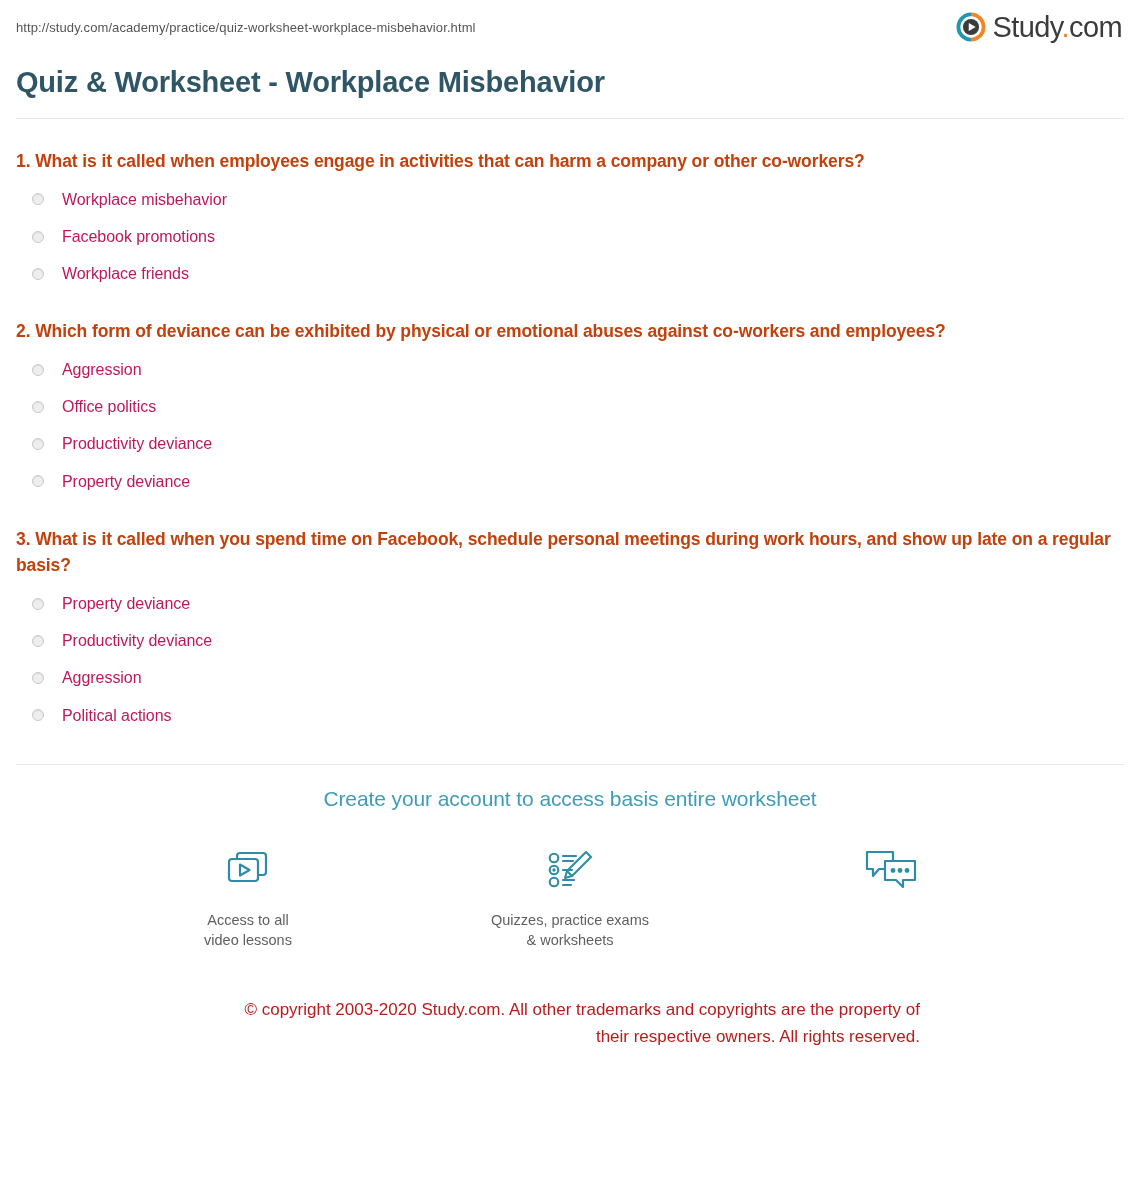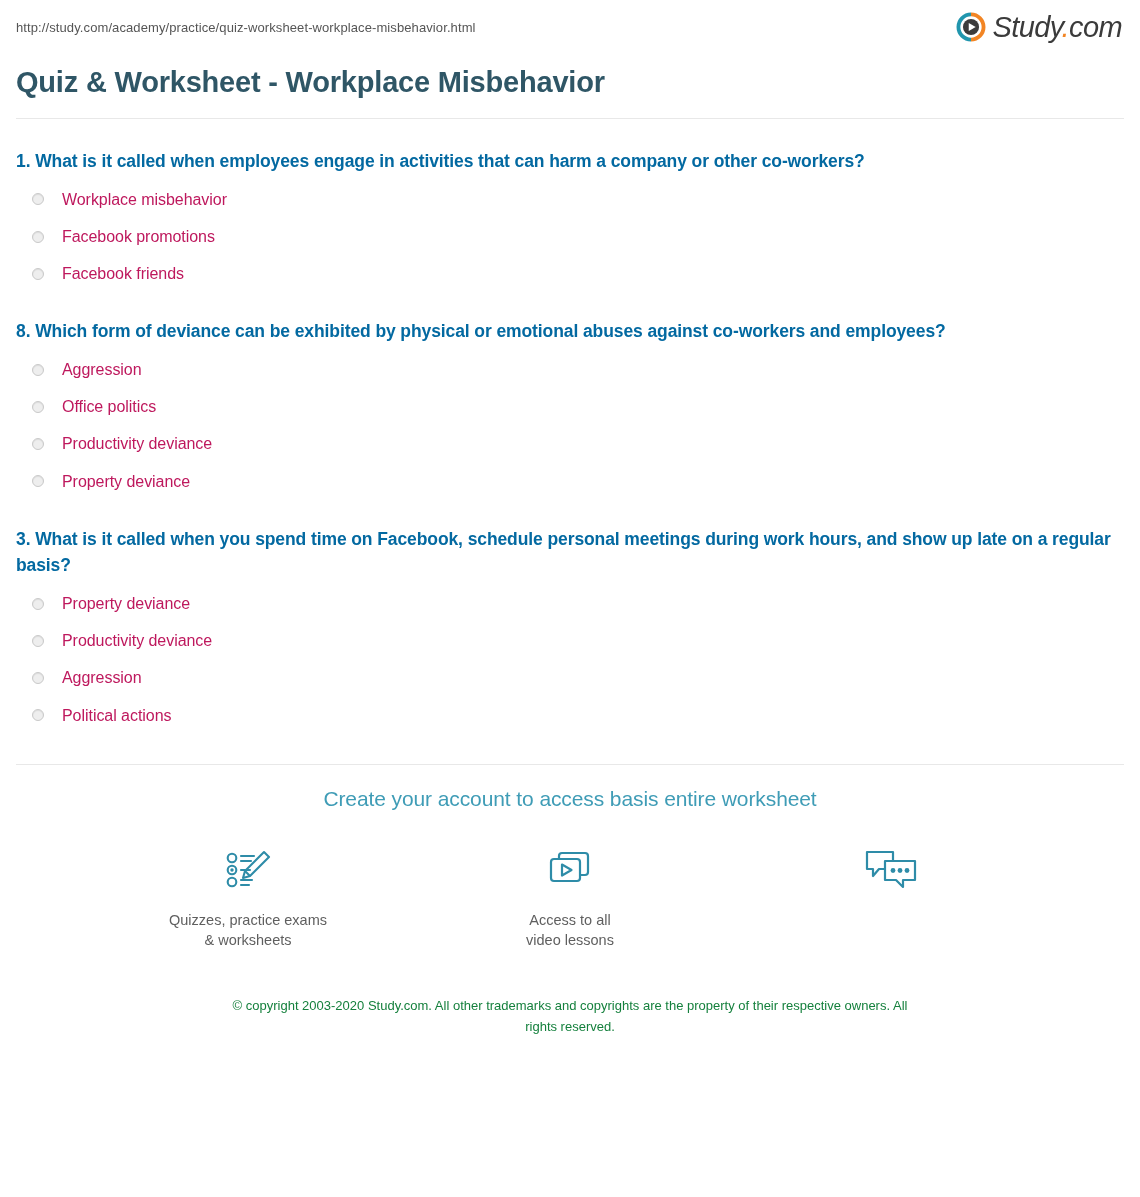--- a/index.html
+++ b/index.html
@@ -38,21 +38,20 @@
     gap: 7px;
     padding-right: 4px;
   }
   .logo-mark { width: 30px; height: 30px; display: block; }
   .logo-word {
     font-size: 29px;
     font-weight: 500;
     letter-spacing: -0.6px;
     color: #3b3b3b;
     line-height: 1;
-    font-style: italic;
   }
   .logo-dot { color: #f28524; }
 
   
   .sheet { padding: 0 16px; margin-top: 12px; }
 
   h1.page-title {
     font-size: 29px;
     font-weight: bold;
     color: #2f5666;
@@ -66,21 +65,21 @@
     margin: 18px 0 0 0;
   }
 
   
   .question-block { margin-top: 26px; }
   .question-block.first { margin-top: 29px; }
 
   .question-text {
     font-size: 17.5px;
     font-weight: bold;
-    color: #0369a1;
+    color: #c2410c;
     line-height: 1.52;
     margin: 0 0 6px 0;
     letter-spacing: -0.1px;
   }
 
   .options { margin: 0; padding: 0; list-style: none; }
 
   .option {
     display: flex;
     align-items: center;
@@ -146,23 +145,23 @@
     margin-top: 11px;
     font-size: 14.5px;
     color: #5f5f5f;
     line-height: 1.4;
     white-space: pre-line;
   }
 
   .copyright {
     margin: 46px auto 0 auto;
     width: 700px;
-    text-align: center;
-    font-size: 13px;
-    color: #15803d;
+    text-align: right;
+    font-size: 17px;
+    color: #b91c1c;
     line-height: 1.6;
   }
 </style>
 </head>
 <body>
 
 <div class="topbar">
   <div class="url-text">http://study.com/academy/practice/quiz-worksheet-workplace-misbehavior.html</div>
 
   <div class="logo">
@@ -187,27 +186,27 @@
       <li class="option">
         <span class="radio"></span>
         <span class="option-label">Workplace misbehavior</span>
       </li>
       <li class="option">
         <span class="radio"></span>
         <span class="option-label">Facebook promotions</span>
       </li>
       <li class="option">
         <span class="radio"></span>
-        <span class="option-label">Facebook friends</span>
+        <span class="option-label">Workplace friends</span>
       </li>
     </ul>
   </div>
 
   <div class="question-block">
-    <p class="question-text">8. Which form of deviance can be exhibited by physical or emotional abuses against co-workers and employees?</p>
+    <p class="question-text">2. Which form of deviance can be exhibited by physical or emotional abuses against co-workers and employees?</p>
     <ul class="options">
       <li class="option">
         <span class="radio"></span>
         <span class="option-label">Aggression</span>
       </li>
       <li class="option">
         <span class="radio"></span>
         <span class="option-label">Office politics</span>
       </li>
       <li class="option">
@@ -242,20 +241,32 @@
       </li>
     </ul>
   </div>
 
   <hr class="cta-divider">
 
   <div class="cta">
     <p class="cta-title">Create your account to access basis entire worksheet</p>
 
     <div class="perks">
+
+      <div class="perk">
+        <div class="perk-icon">
+          <svg width="52" height="48" viewBox="0 0 52 48">
+            <rect x="15" y="5" width="29" height="22" rx="3" fill="none" stroke="#2e8ca8" stroke-width="2.2"></rect>
+            <rect x="7" y="11" width="29" height="22" rx="3" fill="#ffffff" stroke="#2e8ca8" stroke-width="2.2"></rect>
+            <path d="M18 16.5 L27.5 22 L18 27.5 Z" fill="none" stroke="#2e8ca8" stroke-width="2.2" stroke-linejoin="round"></path>
+          </svg>
+        </div>
+        <div class="perk-caption">Access to all
+video lessons</div>
+      </div>
 
       <div class="perk">
         <div class="perk-icon">
           <svg width="52" height="48" viewBox="0 0 52 48">
             <circle cx="10" cy="10" r="4.3" fill="none" stroke="#2e8ca8" stroke-width="2.1"></circle>
             <circle cx="10" cy="22" r="4.3" fill="none" stroke="#2e8ca8" stroke-width="2.1"></circle>
             <circle cx="10" cy="22" r="1.7" fill="#2e8ca8"></circle>
             <circle cx="10" cy="34" r="4.3" fill="none" stroke="#2e8ca8" stroke-width="2.1"></circle>
             <line x1="19" y1="8" x2="32" y2="8" stroke="#2e8ca8" stroke-width="2.1" stroke-linecap="round"></line>
             <line x1="19" y1="13" x2="29" y2="13" stroke="#2e8ca8" stroke-width="2.1" stroke-linecap="round"></line>
@@ -265,32 +276,20 @@
             <path d="M42 4 L47 9 L28 28 L21 30 L23 23 Z" fill="none" stroke="#2e8ca8" stroke-width="2.1" stroke-linejoin="round"></path>
             <path d="M23 23 L28 28" stroke="#2e8ca8" stroke-width="2.1"></path>
           </svg>
         </div>
         <div class="perk-caption">Quizzes, practice exams
 &amp; worksheets</div>
       </div>
 
       <div class="perk">
         <div class="perk-icon">
-          <svg width="52" height="48" viewBox="0 0 52 48">
-            <rect x="15" y="5" width="29" height="22" rx="3" fill="none" stroke="#2e8ca8" stroke-width="2.2"></rect>
-            <rect x="7" y="11" width="29" height="22" rx="3" fill="#ffffff" stroke="#2e8ca8" stroke-width="2.2"></rect>
-            <path d="M18 16.5 L27.5 22 L18 27.5 Z" fill="none" stroke="#2e8ca8" stroke-width="2.2" stroke-linejoin="round"></path>
-          </svg>
-        </div>
-        <div class="perk-caption">Access to all
-video lessons</div>
-      </div>
-
-      <div class="perk">
-        <div class="perk-icon">
           <svg width="58" height="48" viewBox="0 0 58 48">
             <path d="M4 4 H30 V21 H16 L10 28 V21 H4 Z" fill="#ffffff" stroke="#2e8ca8" stroke-width="2.2" stroke-linejoin="round"></path>
             <path d="M22 13 H52 V32 H40 V39 L33 32 H22 Z" fill="#ffffff" stroke="#2e8ca8" stroke-width="2.2" stroke-linejoin="round"></path>
             <circle cx="30" cy="22.5" r="2.4" fill="#2e8ca8"></circle>
             <circle cx="37" cy="22.5" r="2.4" fill="#2e8ca8"></circle>
             <circle cx="44" cy="22.5" r="2.4" fill="#2e8ca8"></circle>
           </svg>
         </div>
       </div>
 

